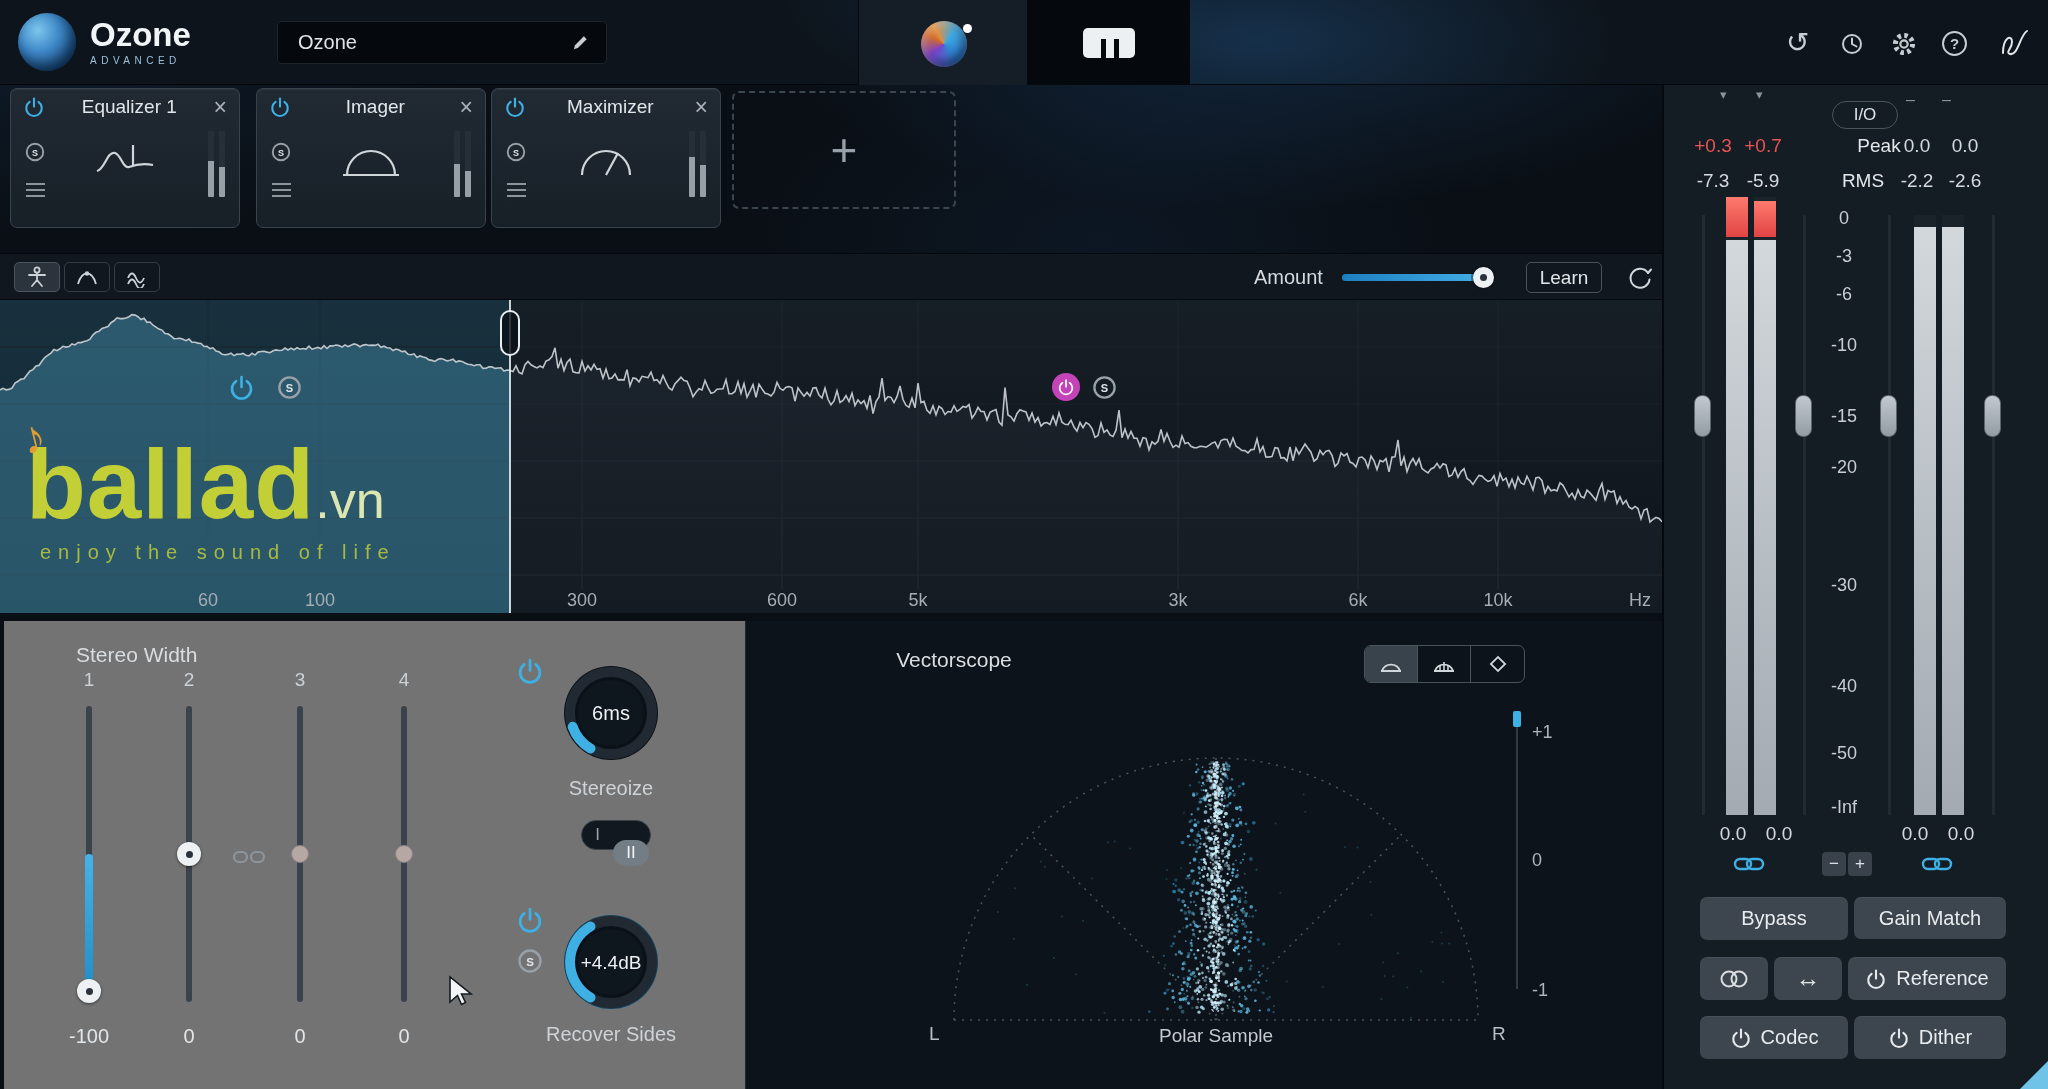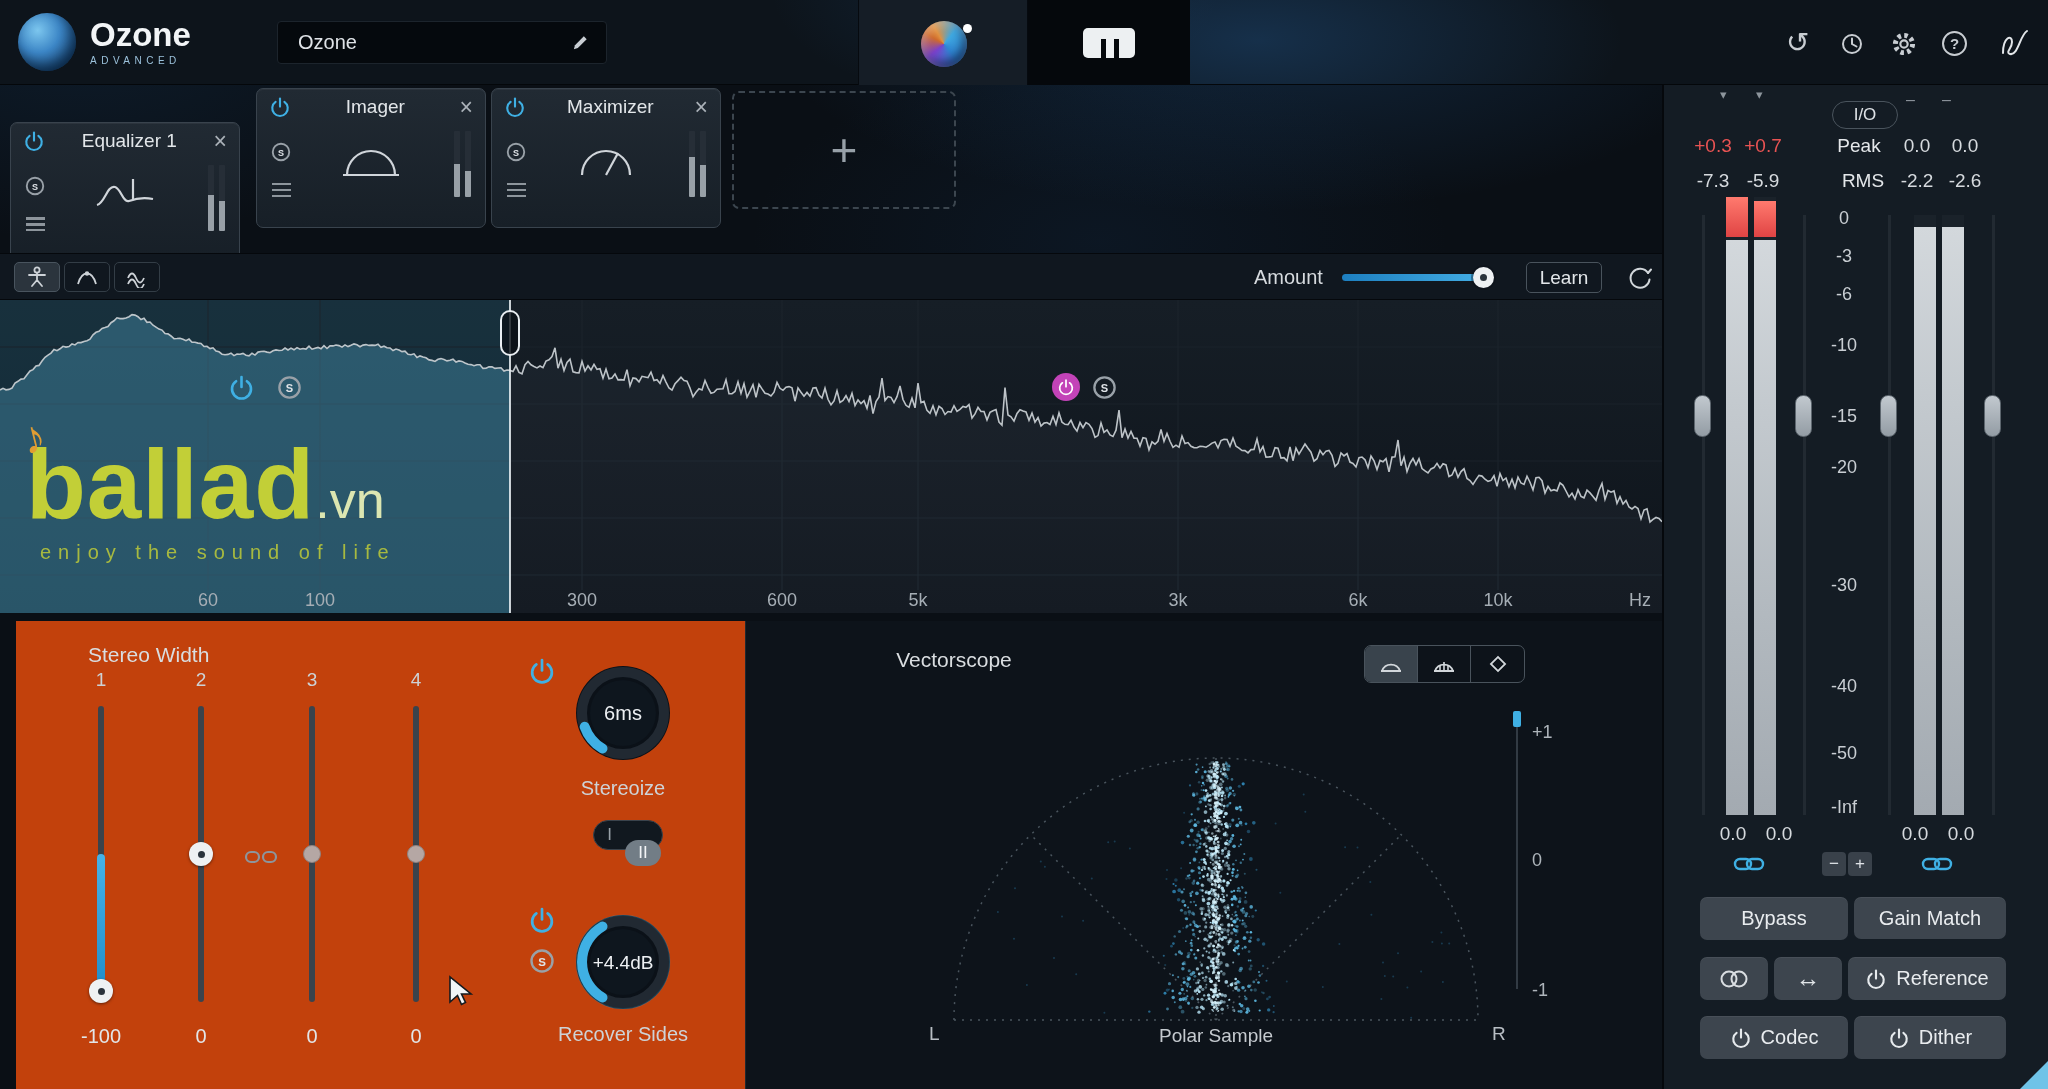--- a/index.html
+++ b/index.html
@@ -72,21 +72,21 @@
 #freq-labels span{position:absolute;top:290px;width:60px;text-align:center;font-size:18px;color:#a6aeb5}
 #xover-line{left:509px;top:0;width:2px;height:313px;background:rgba(235,241,245,.85)}
 #xover-handle{left:500px;top:10px;width:20px;height:46px;border:2.5px solid #e8edf1;border-radius:10px;background:rgba(10,16,22,.8)}
 #pink-pwr{left:1052px;top:73px;width:28px;height:28px;border-radius:50%;background:#c343b8;display:flex;align-items:center;justify-content:center}
 #watermark{left:26px;top:128px;opacity:.96}
 #wm-note{position:absolute;left:-4px;top:-18px;font-size:46px;color:#e8a030;transform:rotate(-14deg)}
 #wm-word{font-size:98px;font-weight:bold;color:#c9d435;letter-spacing:1px}
 #wm-suffix{font-size:52px;color:#e4ecb4}
 #wm-tagline{margin-top:0;padding-left:14px;font-size:20px;letter-spacing:7px;color:rgba(201,212,53,.82)}
 
-#imager-panel{left:16px;top:621px;width:745px;height:468px;background:#c2410c}
+#imager-panel{left:4px;top:621px;width:745px;height:468px;background:#737373}
 #sw-title{left:72px;top:22px;font-size:21px;color:#d9dde0}
 .snum{position:absolute;top:48px;text-align:center;font-size:19px;color:#cdd2d6}
 .strack{position:absolute;top:85px;width:6px;height:296px;background:#3a434c;border-radius:3px}
 .sfill{position:absolute;width:8px;border-radius:4px;background:linear-gradient(180deg,#45b2e8,#1f8cc8)}
 .shandle-big{position:absolute;width:24px;height:24px;border-radius:50%;background:#eef1f3;box-shadow:0 1px 3px rgba(0,0,0,.5)}
 .shandle-big::after{content:"";position:absolute;left:8.5px;top:8.5px;width:7px;height:7px;border-radius:50%;background:#2a333c}
 .shandle-dot{position:absolute;width:18px;height:18px;border-radius:50%;background:#b5a7a4;border:1.5px solid #8f817e}
 .sval{position:absolute;top:404px;text-align:center;font-size:20px;color:#e2e6e9}
 #link-icon{left:228px;top:226px}
 #stereoize-label{left:537px;top:156px;width:140px;text-align:center;font-size:20px;color:#ced3d7}
@@ -171,21 +171,21 @@
     <div class="abs" id="ic-help">
         <span>?</span>
       </div>
     <svg class="abs" id="ic-sig" width="34" height="32" viewBox="0 0 34 30">
       <path d="M3,26 C3,10 12,7 12,15 C12,22 5,25 10,27 C18,29 20,8 27,4" fill="none" stroke="#e2e6e9" stroke-width="2" stroke-linecap="round"></path>
       </svg>
   </header>
 
   <section class="abs" id="module-row">
     <div id="module-cards">
-        <div class="module-card" style="left: 10px; margin-top: 34px;">
+        <div class="module-card" style="left: 10px;">
           <div class="mc-head">
             <span class="pwr-icon" style="display: inline-block; line-height: 0;"><svg width="22" height="22" viewBox="0 0 27 27">
                 <path d="M18.9,7.2 A9.5,9.5 0 1 1 8.1,7.2" fill="none" stroke="#3fb0e4" stroke-width="2.6" stroke-linecap="round"></path>
                 <line x1="13.5" y1="3" x2="13.5" y2="13" stroke="#3fb0e4" stroke-width="2.6" stroke-linecap="round"></line>
               </svg></span>
             <span class="mc-title">Equalizer 1</span>
             <span class="mc-close">×</span>
           </div>
           <span class="s-icon" style="position: absolute; left: 13px; top: 52px; display: inline-block; line-height: 0;"><svg width="22" height="22" viewBox="0 0 28 28">
               <circle cx="14" cy="14" r="10.5" fill="none" stroke="#99a1a8" stroke-width="2.4"></circle>
@@ -1605,21 +1605,21 @@
     <span class="mk" style="left:56px;top:2px">▾</span>
     <span class="mk" style="left:92px;top:2px">▾</span>
     <span class="mk2" style="left:242px;top:6px">–</span>
     <span class="mk2" style="left:278px;top:6px">–</span>
     <div class="abs" id="io-btn">
       <span>I/O</span>
       </div>
 
     <span class="mval red" style="left:26px;top:50px;width:46px">+0.3</span>
     <span class="mval red" style="left:76px;top:50px;width:46px">+0.7</span>
-    <span class="mlab" style="left:152px;top:50px;width:86px">Peak</span>
+    <span class="mlab" style="left:172px;top:50px;width:86px">Peak</span>
     <span class="mval" style="left:230px;top:50px;width:46px">0.0</span>
     <span class="mval" style="left:278px;top:50px;width:46px">0.0</span>
 
     <span class="mval" style="left:26px;top:85px;width:46px">-7.3</span>
     <span class="mval" style="left:76px;top:85px;width:46px">-5.9</span>
     <span class="mlab" style="left:156px;top:85px;width:86px">RMS</span>
     <span class="mval" style="left:230px;top:85px;width:46px">-2.2</span>
     <span class="mval" style="left:278px;top:85px;width:46px">-2.6</span>
 
     <div class="rail" style="left:38px"></div>

